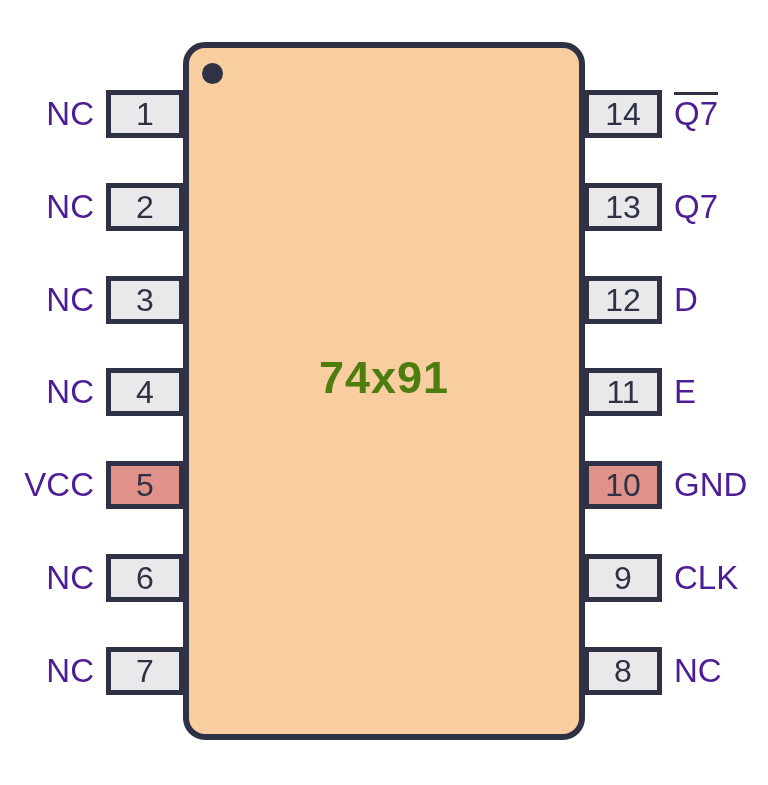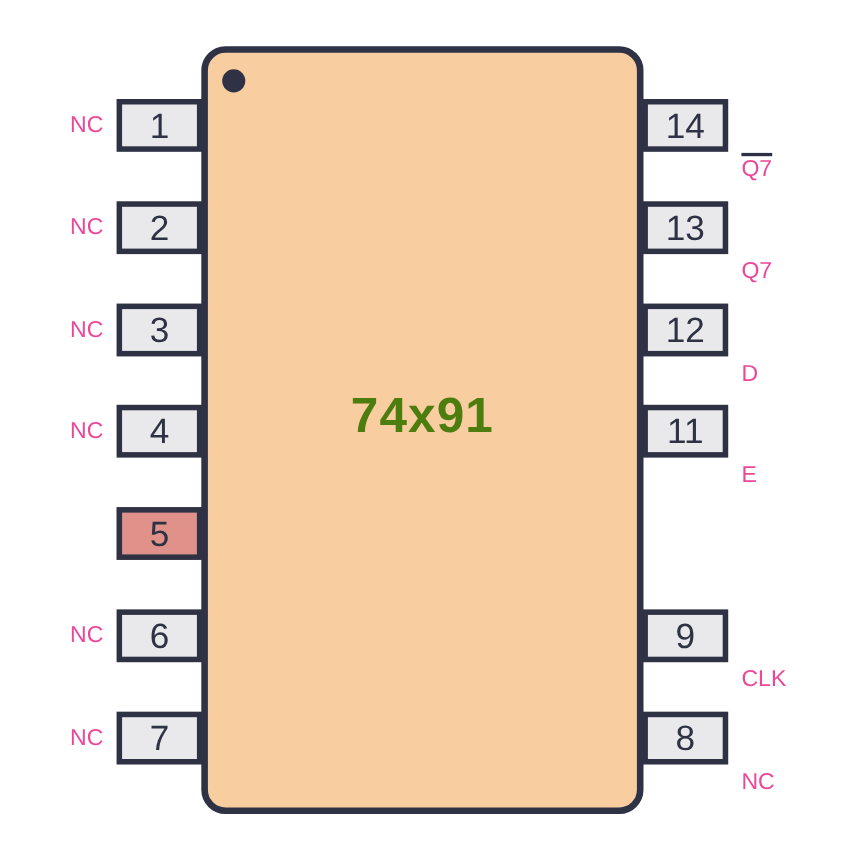--- a/index.html
+++ b/index.html
@@ -72,34 +72,33 @@
     z-index: 1;
   }
   .pin-row.left .pin-box { left: 106px; }
   .pin-row.right .pin-box { left: 584px; }
   .pin-box.power { background: #E0928A; }
   .pin-label {
     position: absolute;
     top: 0;
     height: 48px;
     line-height: 48px;
-    font-size: 21px;
-    color: #ec4899;
+    font-size: 33px;
+    color: #4c1d95;
     white-space: nowrap;
   }
   .pin-row.left .pin-label {
     left: 0;
     width: 94px;
     text-align: right;
   }
   .pin-row.right .pin-label {
     left: 674px;
     width: 94px;
     text-align: left;
-    margin-top: 40px;
   }
   .pin-label.overline .ol {
     text-decoration: overline;
     text-decoration-color: #2E3244;
     text-decoration-thickness: 3px;
     text-underline-offset: 2px;
   }
 </style>
 </head>
 <body>
@@ -120,20 +119,21 @@
       <div class="pin-row left" style="top: 276px; left: 0px; width: 768px;">
         <div class="pin-box">3</div>
         <div class="pin-label">NC</div>
       </div>
       <div class="pin-row left" style="top: 368px; left: 0px; width: 768px;">
         <div class="pin-box">4</div>
         <div class="pin-label">NC</div>
       </div>
       <div class="pin-row left" style="top: 461px; left: 0px; width: 768px;">
         <div class="pin-box power">5</div>
+        <div class="pin-label">VCC</div>
       </div>
       <div class="pin-row left" style="top: 554px; left: 0px; width: 768px;">
         <div class="pin-box">6</div>
         <div class="pin-label">NC</div>
       </div>
       <div class="pin-row left" style="top: 647px; left: 0px; width: 768px;">
         <div class="pin-box">7</div>
         <div class="pin-label">NC</div>
       </div>
       <div class="pin-row right" style="top: 90px; left: 0px; width: 768px; padding-left: 13px;">
@@ -146,20 +146,22 @@
       </div>
       <div class="pin-row right" style="top: 276px; left: 0px; width: 768px;">
         <div class="pin-box">12</div>
         <div class="pin-label">D</div>
       </div>
       <div class="pin-row right" style="top: 368px; left: 0px; width: 668px;">
         <div class="pin-box">11</div>
         <div class="pin-label">E</div>
       </div>
       <div class="pin-row right" style="top: 461px; left: 0px; width: 768px;">
+        <div class="pin-box power">10</div>
+        <div class="pin-label">GND</div>
       </div>
       <div class="pin-row right" style="top: 554px; left: 0px; width: 768px;">
         <div class="pin-box">9</div>
         <div class="pin-label">CLK</div>
       </div>
       <div class="pin-row right" style="top: 647px; left: 0px; width: 768px;">
         <div class="pin-box">8</div>
         <div class="pin-label">NC</div>
       </div>
     </div>

